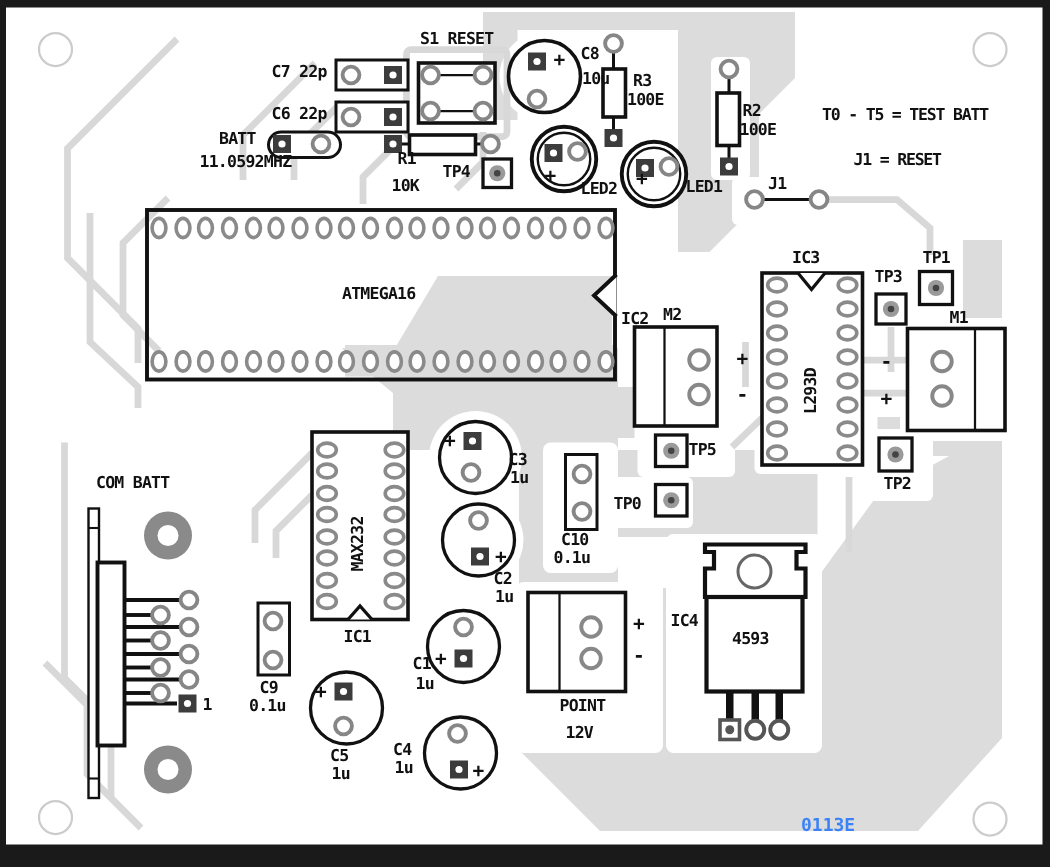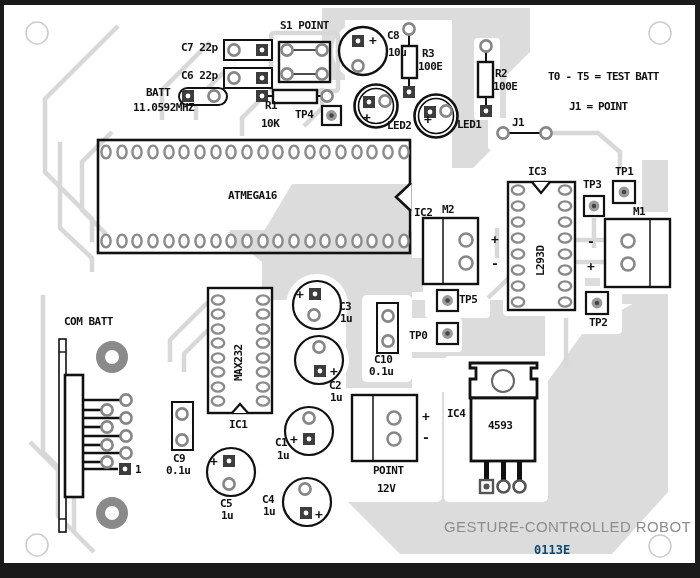--- a/index.html
+++ b/index.html
@@ -14,21 +14,21 @@
   }
   .sign{position:absolute;font:bold 13px "DejaVu Sans Mono",monospace;color:#111;line-height:1;}
   .vert{
     writing-mode:vertical-rl;transform:rotate(180deg);letter-spacing:-0.5px;
   }
   .note{font:bold 11px "DejaVu Sans Mono",monospace;letter-spacing:-0.8px;}
   .board-title{
     position:absolute;font:15px "Liberation Sans",sans-serif;color:#8d8d8d;
     letter-spacing:0.4px;white-space:nowrap;
   }
-  .board-code{position:absolute;font:bold 12px "DejaVu Sans Mono",monospace;color:#0c4a6e;}
+  .board-code{position:absolute;font:bold 12px "DejaVu Sans Mono",monospace;color:#3b82f6;}
 </style>
 </head>
 <body>
 
 <div class="board">
 
   <svg class="art" width="700" height="578" viewBox="0 0 700 578">
     <defs>
       <ellipse id="pv" rx="4.6" ry="6.4" fill="#fff" stroke="#8a8a8a" stroke-width="2.4"></ellipse>
       <ellipse id="ph" rx="6.2" ry="4.6" fill="#fff" stroke="#8a8a8a" stroke-width="2.4"></ellipse>
@@ -405,41 +405,41 @@
     <g fill="#1a1a1a">
       <rect x="0" y="0" width="700" height="5"></rect>
       <rect x="0" y="0" width="4" height="578"></rect>
       <rect x="695" y="0" width="5" height="578"></rect>
       <rect x="0" y="563" width="700" height="15"></rect>
     </g>
   </svg>
 
   <div class="lbl" style="left:181px;top:42px">C7 22p</div>
   <div class="lbl" style="left:181px;top:70px">C6 22p</div>
-  <div class="lbl" style="left:280px;top:20px">S1 POINT</div>
+  <div class="lbl" style="left:280px;top:20px">S1 RESET</div>
   <div class="lbl" style="left:146px;top:87px">BATT</div>
   <div class="lbl" style="left:133px;top:102px">11.0592MHZ</div>
   <div class="lbl" style="left:265px;top:100px">R1</div>
   <div class="lbl" style="left:261px;top:118px">10K</div>
   <div class="lbl" style="left:295px;top:109px">TP4</div>
   <div class="lbl" style="left:387px;top:30px">C8</div>
   <div class="lbl" style="left:388px;top:47px">10u</div>
   <div class="sign" style="left:369px;top:34px">+</div>
   <div class="lbl" style="left:422px;top:48px">R3</div>
   <div class="lbl" style="left:418px;top:61px">100E</div>
   <div class="lbl" style="left:495px;top:68px">R2</div>
   <div class="lbl" style="left:493px;top:81px">100E</div>
   <div class="lbl" style="left:387px;top:120px">LED2</div>
   <div class="sign" style="left:363px;top:111px">+</div>
   <div class="lbl" style="left:457px;top:119px">LED1</div>
   <div class="sign" style="left:424px;top:113px">+</div>
   <div class="lbl" style="left:512px;top:117px">J1</div>
 
   <div class="lbl note" style="left:548px;top:70px">T0 - T5 = TEST BATT</div>
-  <div class="lbl note" style="left:569px;top:100px">J1 = POINT</div>
+  <div class="lbl note" style="left:569px;top:100px">J1 = RESET</div>
 
   <div class="lbl" style="left:228px;top:190px">ATMEGA16</div>
   <div class="lbl" style="left:414px;top:207px">IC2</div>
 
   <div class="lbl" style="left:528px;top:166px">IC3</div>
   <div class="lbl vert" style="left:535px;top:218px;height:58px">L293D</div>
 
   <div class="lbl" style="left:583px;top:179px">TP3</div>
   <div class="lbl" style="left:615px;top:166px">TP1</div>
   <div class="lbl" style="left:442px;top:204px">M2</div>
@@ -478,16 +478,15 @@
   <div class="lbl" style="left:64px;top:316px">COM BATT</div>
   <div class="lbl" style="left:135px;top:464px">1</div>
 
   <div class="lbl" style="left:373px;top:465px">POINT</div>
   <div class="lbl" style="left:377px;top:483px">12V</div>
   <div class="sign" style="left:422px;top:410px">+</div>
   <div class="sign" style="left:422px;top:431px">-</div>
   <div class="lbl" style="left:447px;top:408px">IC4</div>
   <div class="lbl" style="left:488px;top:420px">4593</div>
 
-  <div class="board-title" style="left:444px;top:518px">GESTURE-CONTROLLED ROBOT</div>
   <div class="board-code" style="left:534px;top:543px">0113E</div>
 
 </div>
 
 </body></html>

